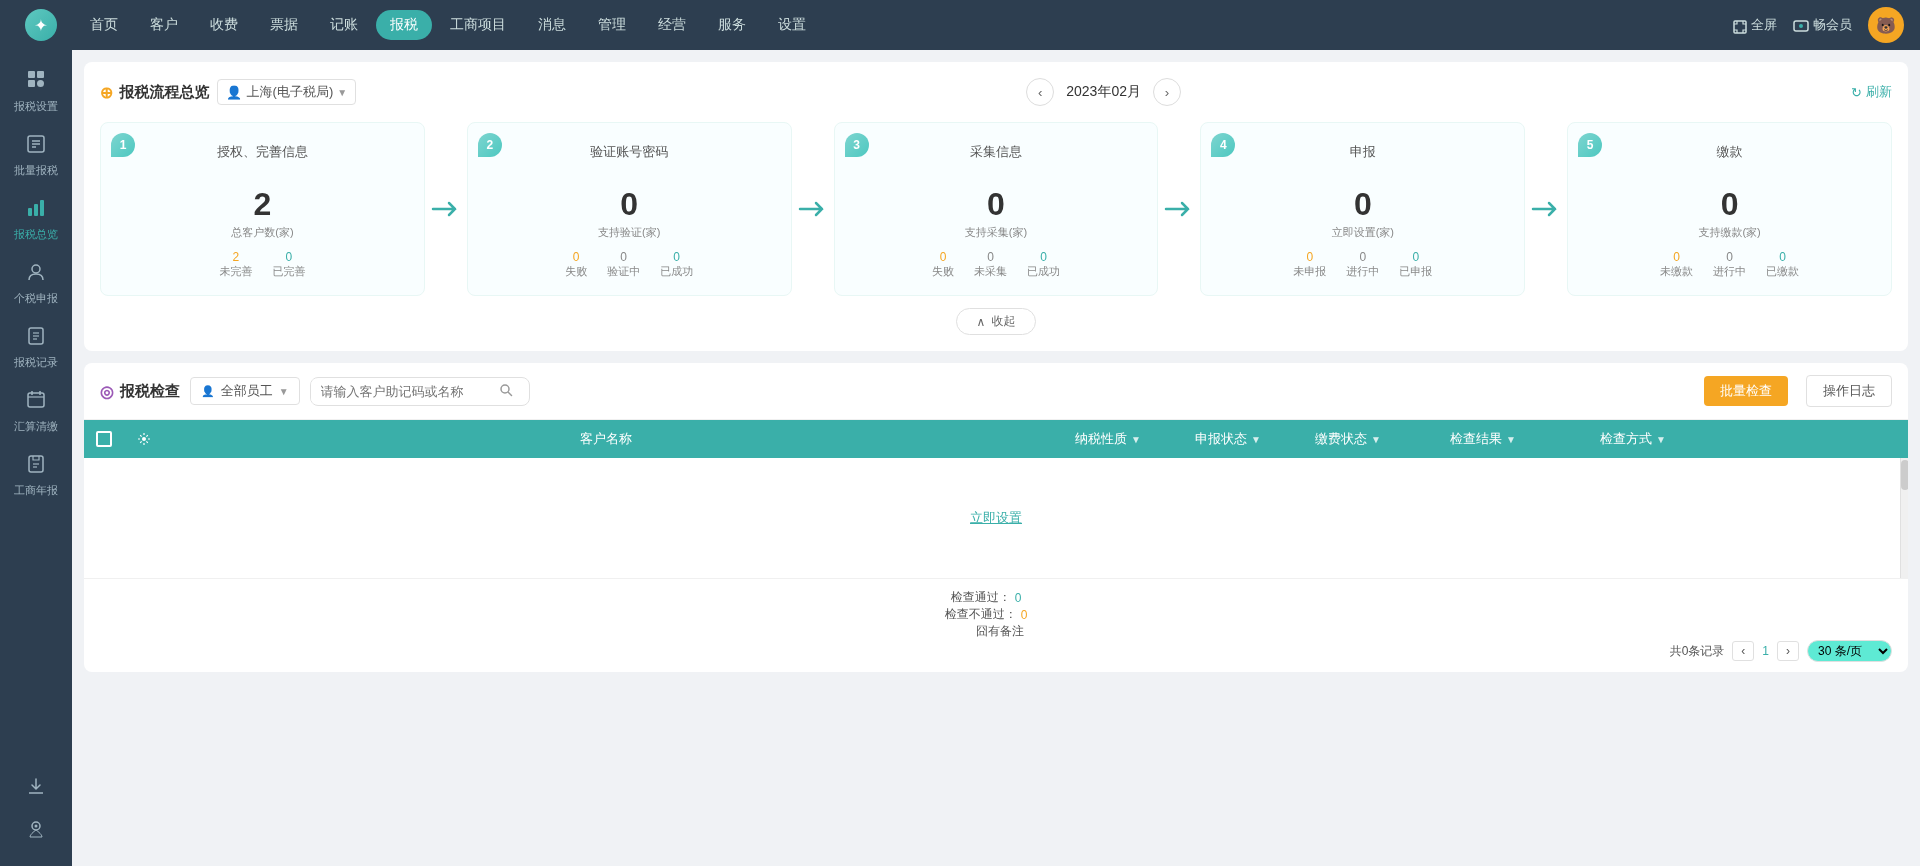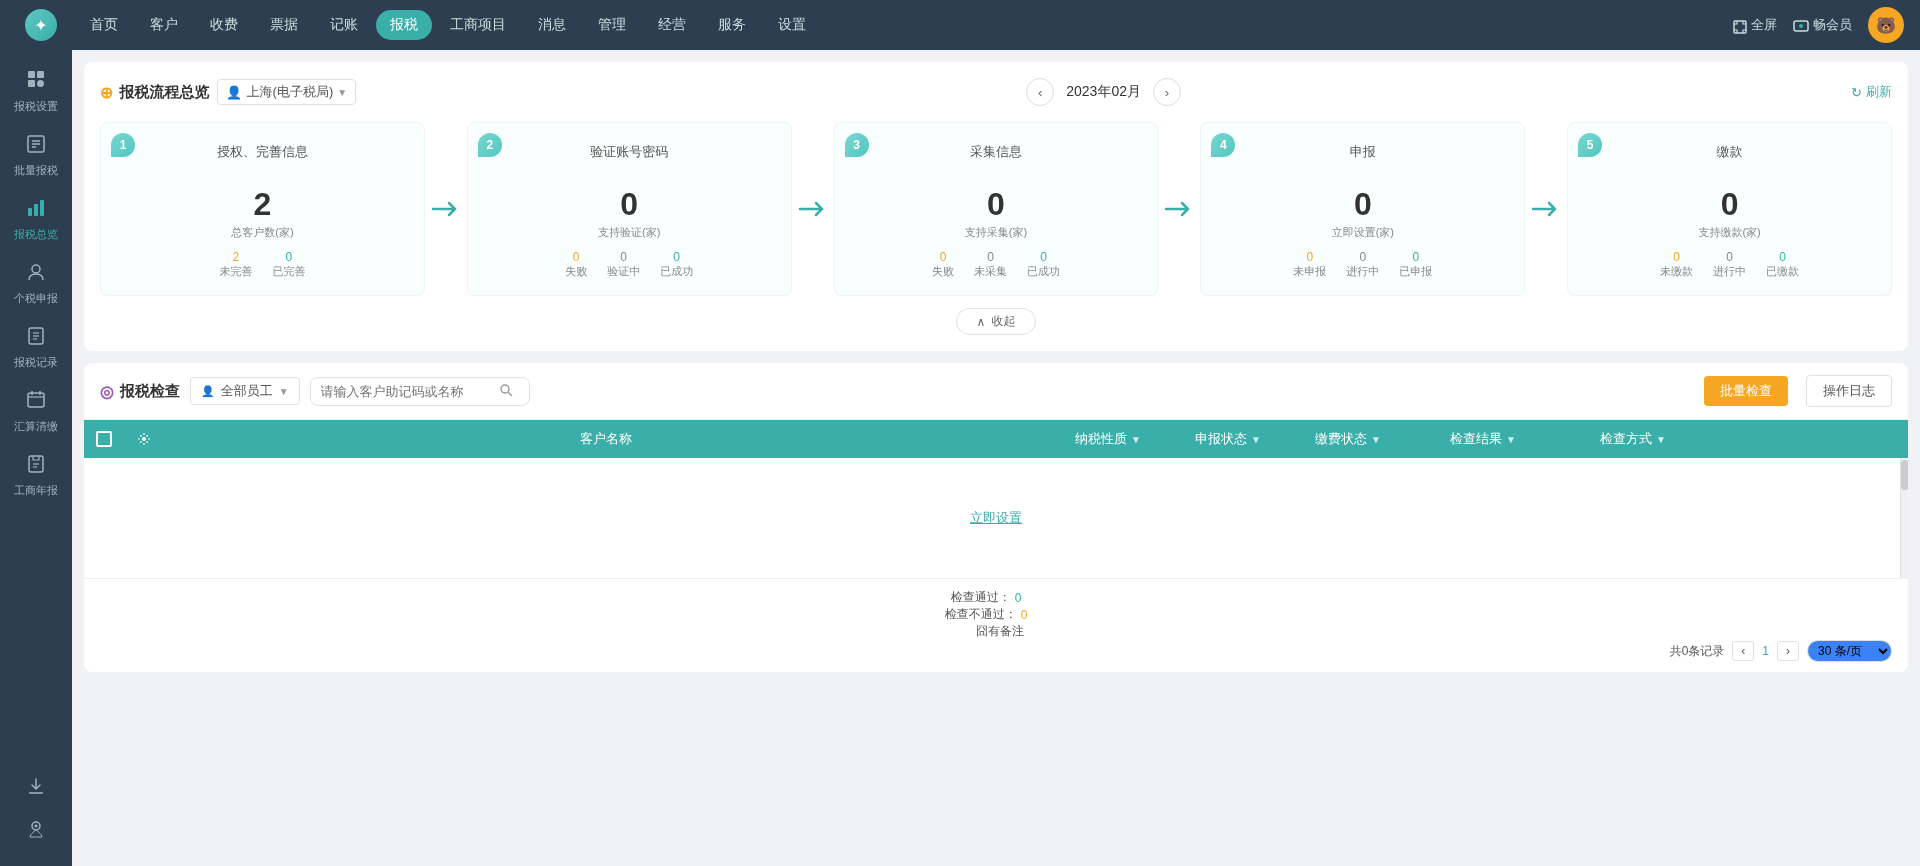--- a/index.html
+++ b/index.html
@@ -76,21 +76,21 @@
 
     
     .table-footer { display: flex; align-items: center; padding: 10px 16px; border-top: 1px solid #f0f0f0; font-size: 12px; color: #555; flex-direction: column; }
     .footer-stat { display: flex; align-items: center; gap: 4px; margin-right: 20px; }
     .footer-stat-link { color: #3aafa9; cursor: pointer; }
     .footer-stat-link.orange { color: #f5a623; }
     .has-note { color: #555; margin-left: 8px; font-family: Liberation Mono, monospace; }
     .pagination { margin-left: auto; display: flex; align-items: center; gap: 8px; color: #555; }
     .page-btn { border: 1px solid #e0e0e0; background: white; padding: 2px 8px; border-radius: 3px; cursor: pointer; color: #555; font-size: 12px; }
     .page-num { color: #3aafa9; font-size: 12px; }
-    .per-page-select { border: 1px solid #e0e0e0; padding: 2px 6px; border-radius: 11px; font-size: 12px; background: #3b82f6; cursor: pointer; }
+    .per-page-select { border: 1px solid #e0e0e0; padding: 2px 6px; border-radius: 11px; font-size: 12px; background: #5eead4; cursor: pointer; }
 
     
     .filter-icon { font-size: 10px; color: rgba(255,255,255,0.8); }
   </style>
 </head>
 <body>
 
 <div class="top-nav">
   <div class="top-nav-logo">
     <div class="logo-icon">✦</div>

